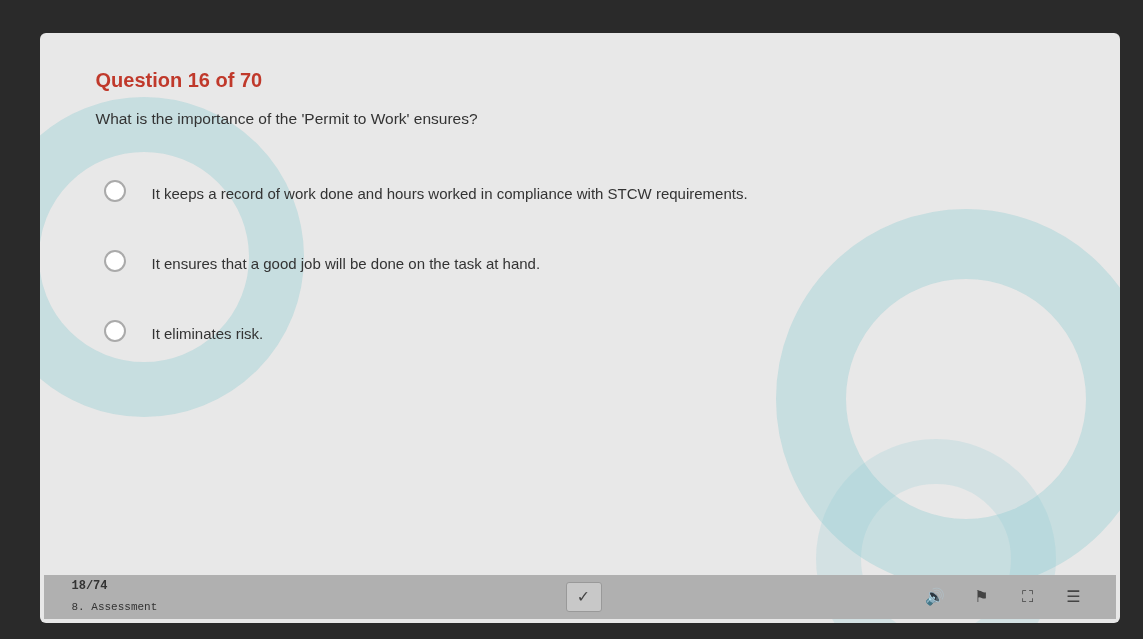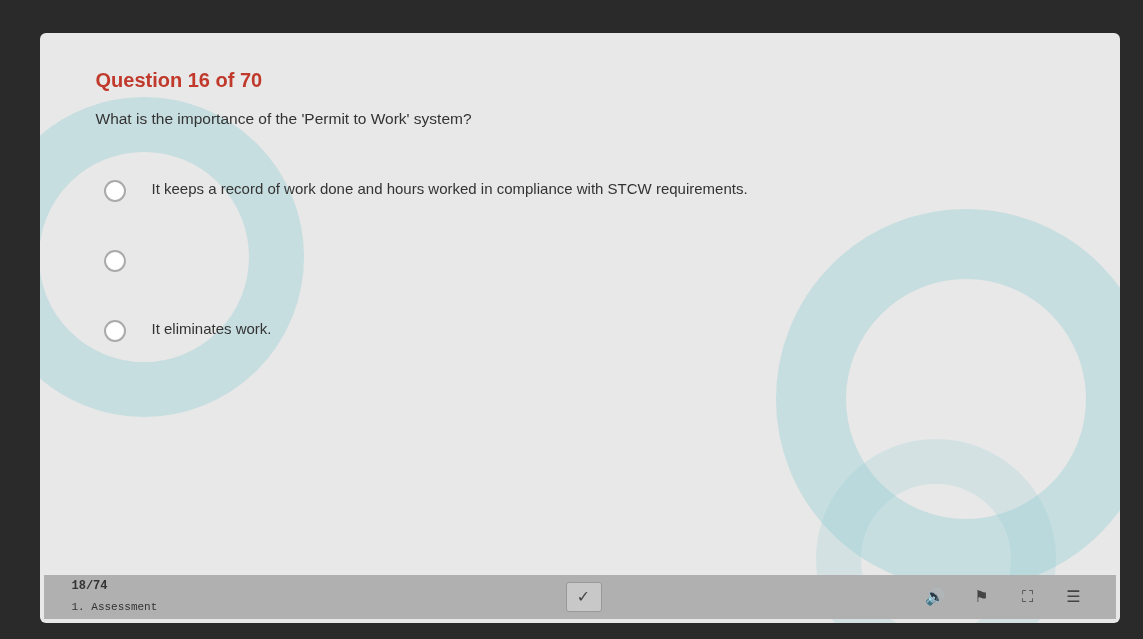--- a/index.html
+++ b/index.html
@@ -82,21 +82,21 @@
     }
 
     .options-list {
       display: flex;
       flex-direction: column;
       gap: 0px;
     }
 
     .option-row {
       display: flex;
-      align-items: flex-start;
+      align-items: flex-end;
       padding: 16px 0;
       cursor: pointer;
       gap: 18px;
     }
 
     .radio-circle {
       width: 22px;
       height: 22px;
       border-radius: 50%;
       border: 2px solid #aaa;
@@ -185,47 +185,48 @@
 <div class="outer-container">
 
   <div class="bg-shape-left"></div>
   <div class="bg-shape-right"></div>
   <div class="bg-shape-right2"></div>
 
   <div class="content-area">
 
     <div class="question-label">Question 16  of  70</div>
 
-    <div class="question-text">What is the importance of the 'Permit to Work' system?</div>
+    <div class="question-text">What is the importance of the 'Permit to Work' ensures?</div>
 
     <div class="options-list">
 
       <div class="option-row">
         <div class="radio-circle"></div>
         <span class="option-text">It keeps a record of work done and hours worked in compliance with STCW requirements.</span>
       </div>
 
 
       <div class="option-row">
         <div class="radio-circle"></div>
+        <span class="option-text">It ensures that a good job will be done on the task at hand.</span>
       </div>
 
       <div class="option-row">
         <div class="radio-circle"></div>
-        <span class="option-text">It eliminates work.</span>
+        <span class="option-text">It eliminates risk.</span>
       </div>
 
     </div>
   </div>
 
   <div class="bottom-bar">
 
     <div class="bottom-left">
       <span class="progress-num">18/74</span>
-      <span class="assessment-label">1. Assessment</span>
+      <span class="assessment-label">8. Assessment</span>
     </div>
 
     <div class="bottom-center">
       <div class="check-button">
         <span>✓</span>
       </div>
     </div>
 
     <div class="bottom-right">
       <div class="icon-btn">

